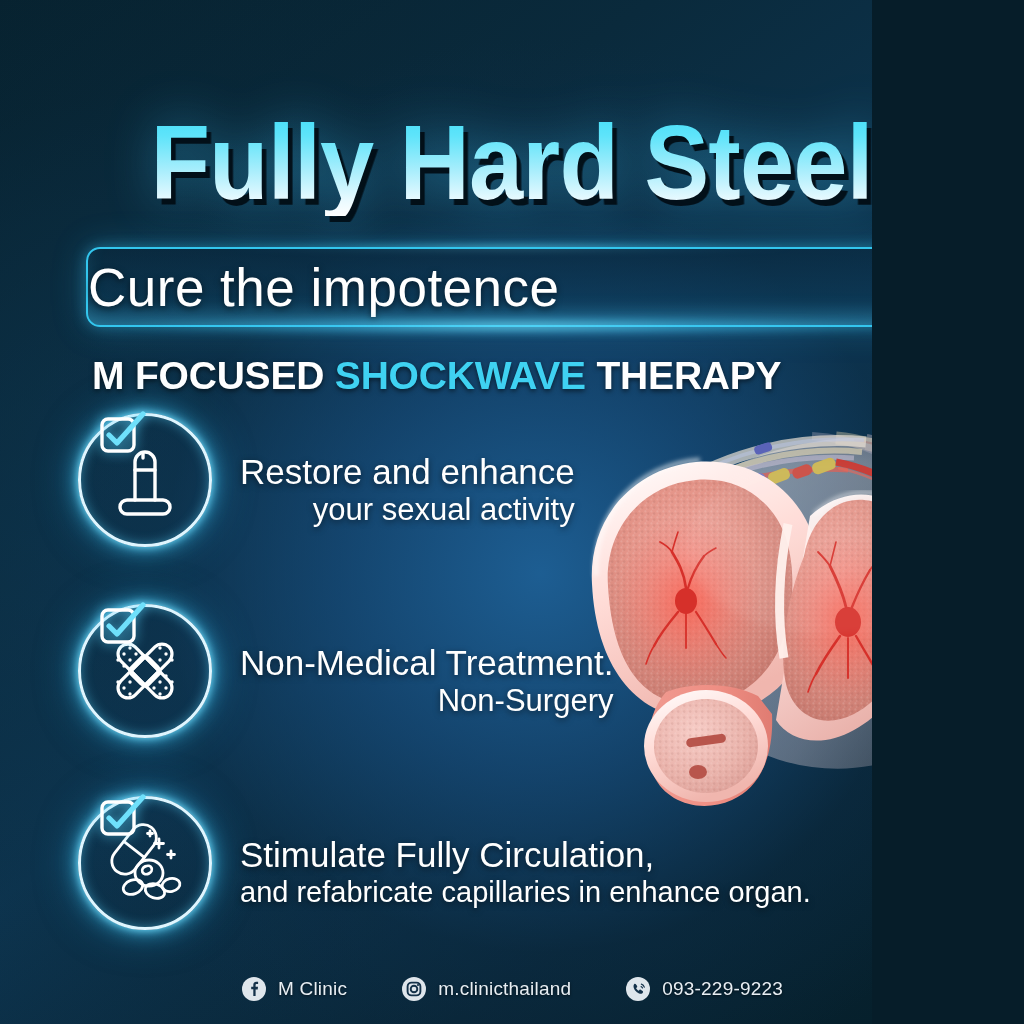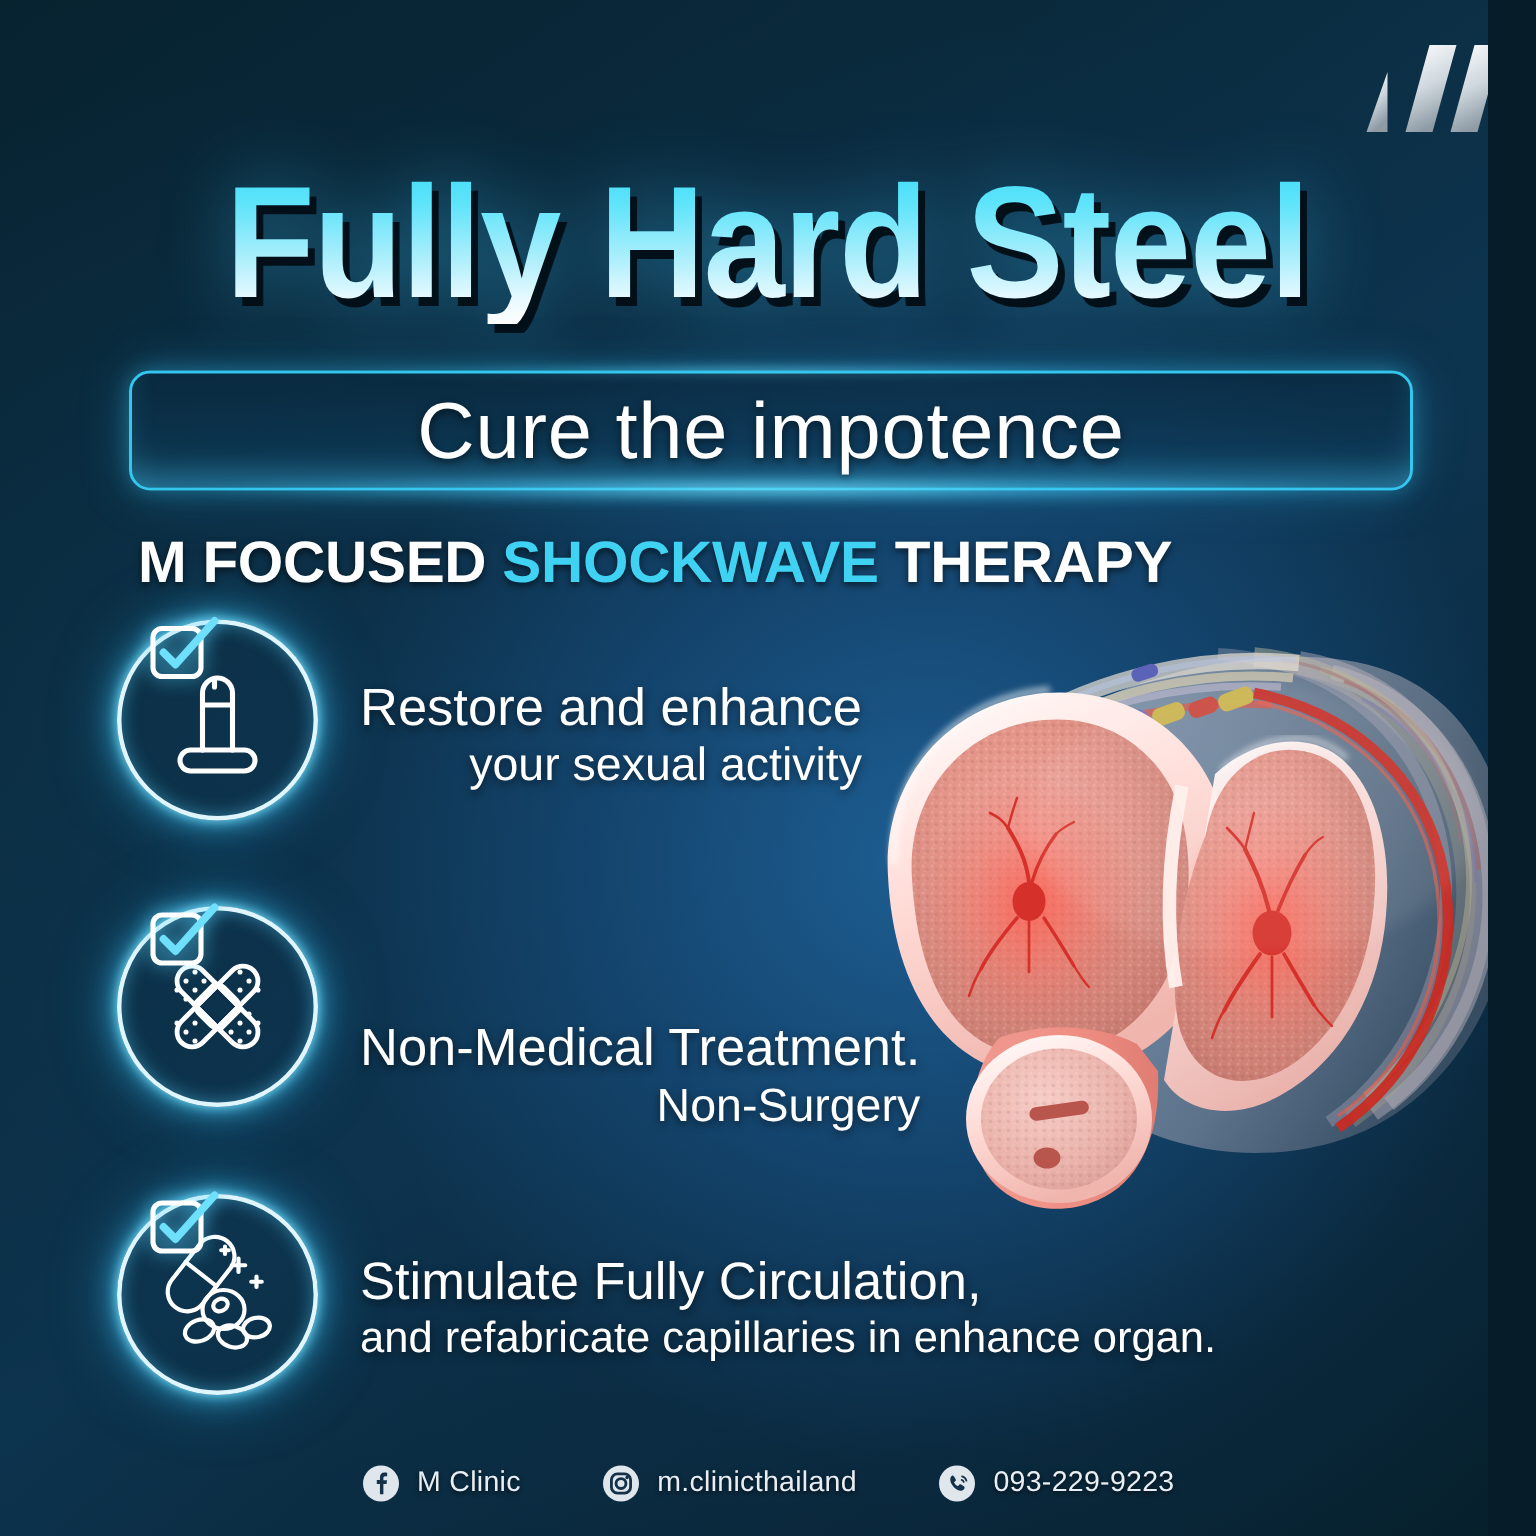--- a/index.html
+++ b/index.html
@@ -6,21 +6,21 @@
 
   html, body {
     width:1024px; height:1024px;
     background:#061d29;
     font-family:"Liberation Sans", sans-serif;
     overflow:hidden;
   }
 
   #poster{
     position:relative;
-    width:992px; height:1024px;
+    width:872px; height:1024px;
     overflow:hidden;
     background:
       radial-gradient(circle at 62% 56%, rgba(30,96,150,0.95) 0%, rgba(22,74,120,0.75) 26%, rgba(13,48,76,0.35) 48%, rgba(8,32,48,0) 68%),
       radial-gradient(circle at 18% 48%, rgba(14,56,84,0.55) 0%, rgba(10,40,60,0.15) 45%, rgba(8,32,48,0) 70%),
       linear-gradient(145deg, #07222f 0%, #0a2a3c 28%, #0d3550 55%, #092536 82%, #06202c 100%);
   }
 
   
   #logo{
     position:absolute; left:901px; top:26px;
@@ -54,21 +54,21 @@
   #subtitle-box{
     position:absolute; left:86px; top:247px;
     width:856px; height:80px;
     border:2px solid #33c6ee;
     border-radius:14px;
     background:linear-gradient(180deg, rgba(9,40,62,0.55) 0%, rgba(12,58,88,0.55) 70%, rgba(20,90,130,0.55) 100%);
     box-shadow:
       0 0 14px rgba(60,200,245,0.35),
       0 0 34px rgba(50,180,235,0.28),
       inset 0 -16px 26px -12px rgba(90,220,255,0.40);
-    display:flex; align-items:center; justify-content:center;
+    display:flex; align-items:center; 
   }
   #subtitle-glow{
     position:absolute; left:120px; top:318px;
     width:790px; height:16px;
     border-radius:50%;
     background:radial-gradient(ellipse at center, rgba(130,235,255,0.85) 0%, rgba(70,200,245,0.45) 35%, rgba(40,160,220,0) 72%);
     filter:blur(4px);
     pointer-events:none;
   }
   #subtitle-glow-top{
@@ -133,21 +133,21 @@
   .check-badge svg{ display:block; width:100%; height:100%;
     filter:drop-shadow(0 0 6px rgba(90,215,255,0.8)); }
 
   .feature-text{
     position:absolute; left:240px;
     color:#ffffff;
     text-shadow:0 2px 6px rgba(0,0,0,0.55);
     white-space:nowrap;
   }
   .feature-1 .feature-text{ top:38px; }
-  .feature-2 .feature-text{ top:38px;margin-top:36px; }
+  .feature-2 .feature-text{ top:38px; }
   .feature-3 .feature-text{ top:38px; }
 
   .line-a{ font-size:35px; font-weight:400; line-height:1.18; }
   .line-b{ font-size:31px; font-weight:400; line-height:1.18;text-align:right; }
   .feature-3 .line-a{ font-size:35px; }
   .feature-3 .line-b{ font-size:29px; }
 
   
   #anatomy{
     position:absolute; left:536px; top:396px;

